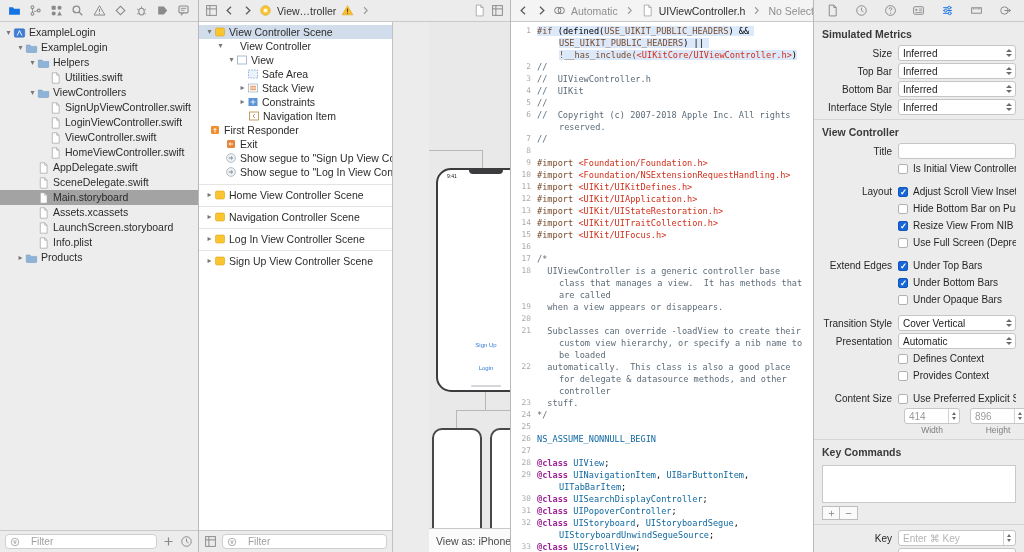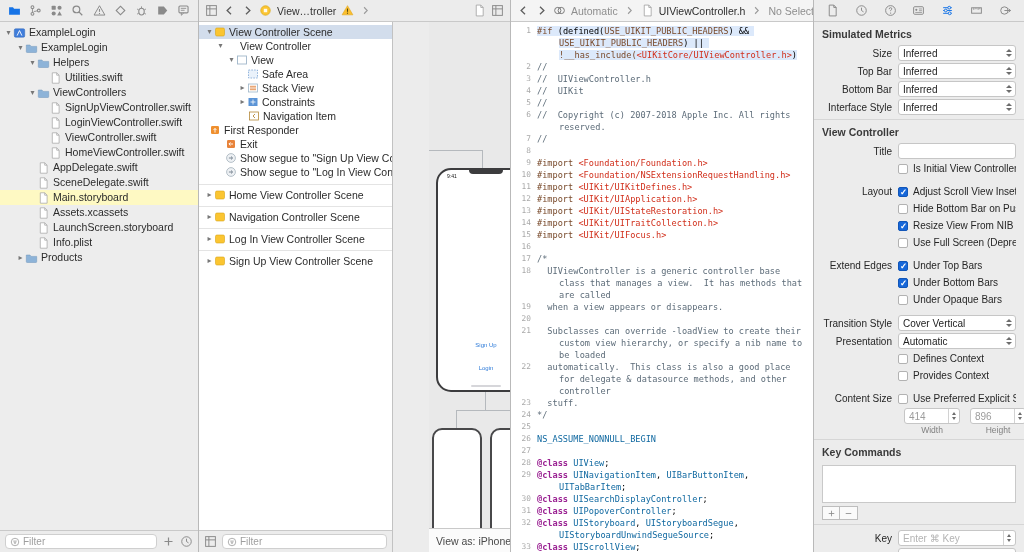--- a/index.html
+++ b/index.html
@@ -11,26 +11,26 @@
   .ic{display:inline-flex;width:13px;height:13px;align-items:center;justify-content:center;color:#8a8a8a;flex:none;}
   .ic svg{width:100%;height:100%;}
   .ic.sel{color:#1673e6;}
   .spacer{flex:1;}
 
   
   .navigator{width:199px;min-width:199px;border-right:1px solid #b9b9b9;background:#ededed;display:flex;flex-direction:column;}
   .nav-toolbar{justify-content:space-between;padding:0 8px;}
   .tree{flex:1;overflow:hidden;padding-top:3px;}
   .tree-row{height:15px;line-height:15px;display:flex;align-items:center;white-space:nowrap;font-size:10.5px;color:#2b2b2b;}
-  .tree-row.selected{background:#fef9c3;}
+  .tree-row.selected{background:#a3a3a3;}
   .disc{width:9px;min-width:9px;font-size:8px;color:#777;text-align:center;}
   .t-ic{width:13px;height:12px;min-width:13px;margin-right:3px;display:inline-flex;}
   .t-ic svg{width:100%;height:100%;}
   .filterbar{height:22px;min-height:22px;border-top:1px solid #c9c9c9;background:#ececec;display:flex;align-items:center;padding:0 5px;gap:5px;}
-  .filter-field{flex:1;height:15px;background:#fff;border:1px solid #cfcfcf;border-radius:4px;display:flex;align-items:center;padding:0 4px;gap:3px;overflow:hidden;}
+  .filter-field{flex:1;height:15px;background:#fff;border:1px solid #cfcfcf;border-radius:4px;display:flex;align-items:center;padding:0 4px;gap:11px;overflow:hidden;}
   .filter-field .ic{width:10px;height:10px;}
   .filter-ph{color:#9e9e9e;font-size:10px;}
 
   
   .ib{width:311px;min-width:311px;display:flex;flex-direction:column;border-radius:11px;}
   .ib-body{flex:1;display:flex;overflow:hidden;}
   .crumb-label{font-size:10.5px;color:#333;white-space:nowrap;}
   .outline{width:194px;min-width:194px;border-right:1px solid #c2c2c2;background:#fff;display:flex;flex-direction:column;}
   .o-list{flex:1;overflow:hidden;padding-top:3px;}
   .o-row{height:14px;line-height:14px;display:flex;align-items:center;white-space:nowrap;font-size:10.5px;color:#2b2b2b;}

